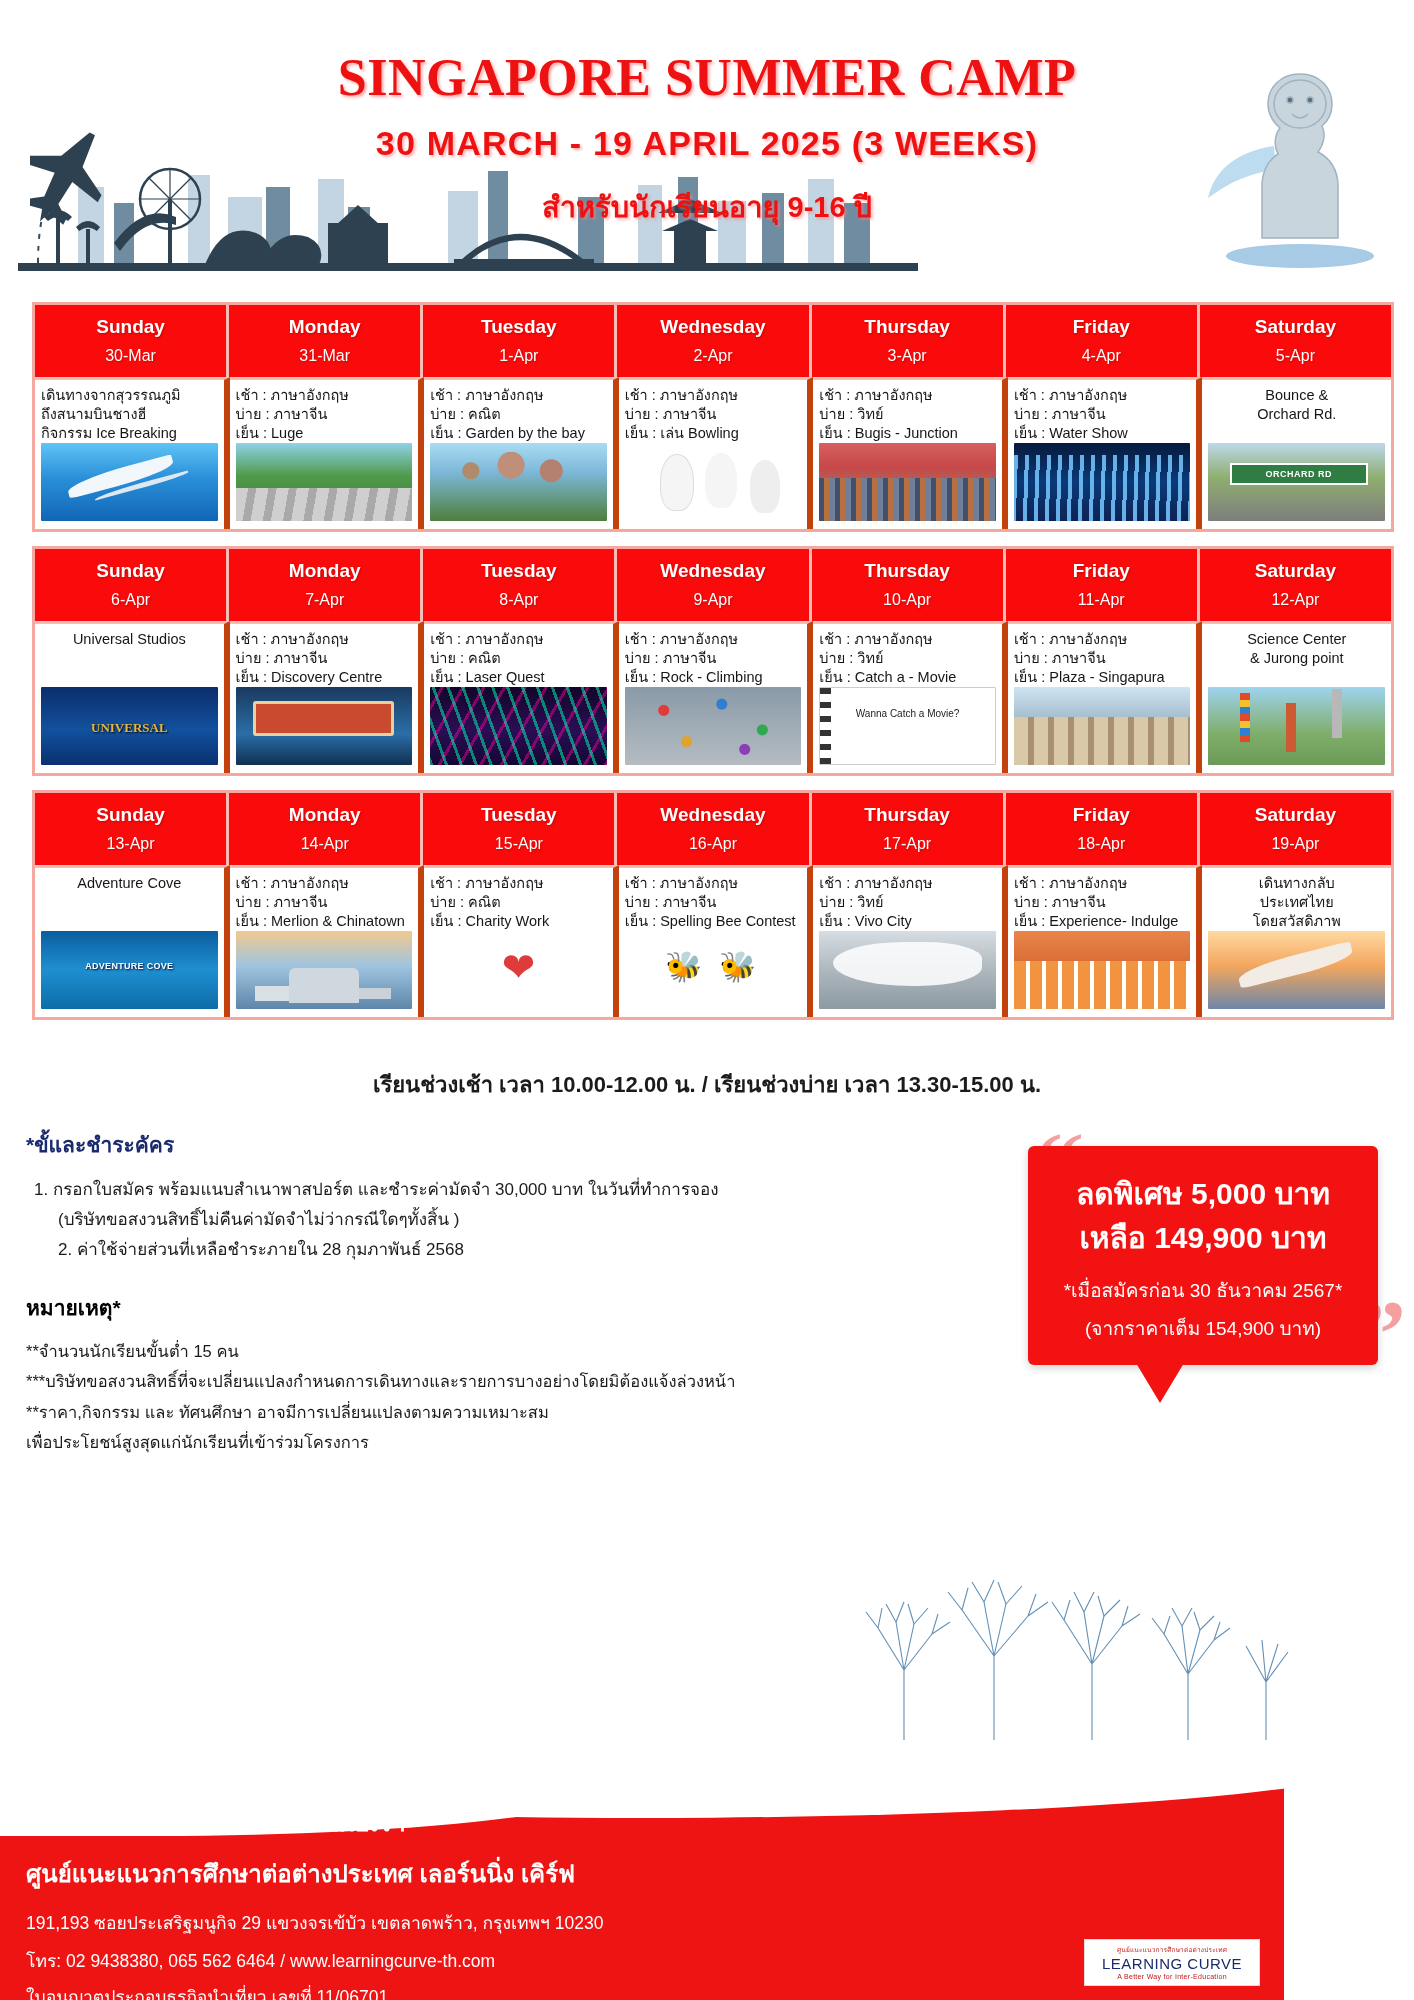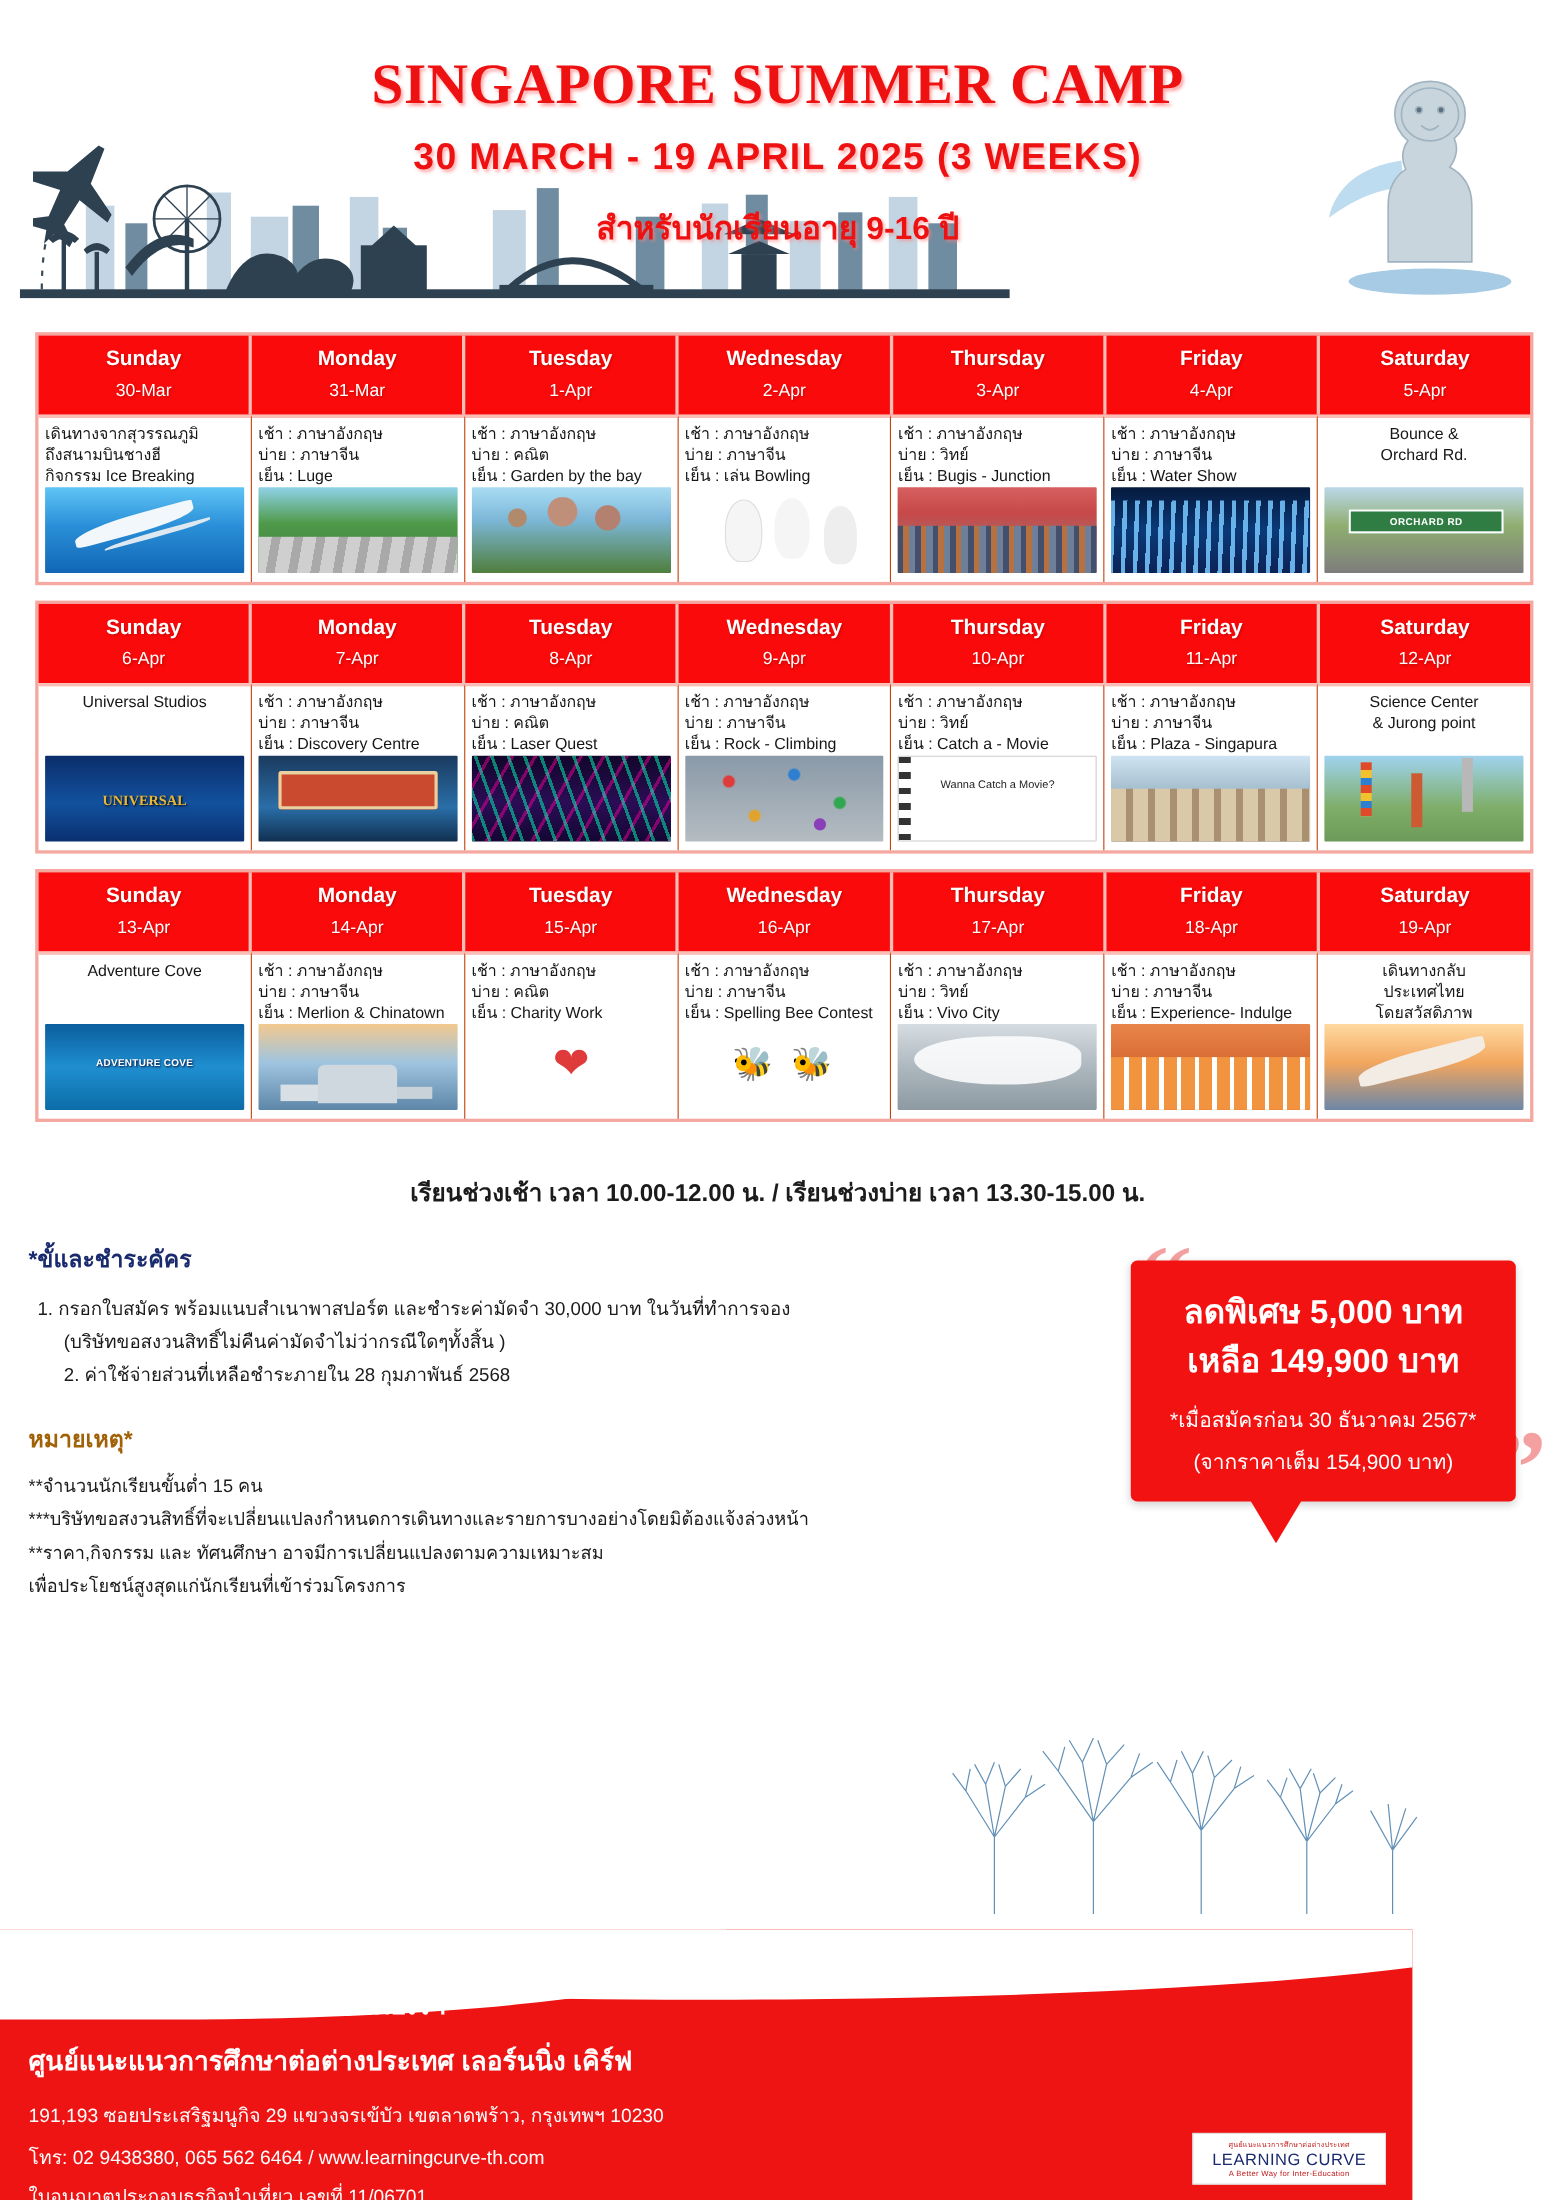--- a/index.html
+++ b/index.html
@@ -70,21 +70,21 @@
     min-width: 0;
   }
   .dh:last-child { border-right: none; }
   .dh .dow { font-size: 19px; font-weight: bold; line-height: 1.25;
              text-shadow: 1px 1px 2px rgba(150,0,0,.45); }
   .dh .dat { font-size: 16px; font-weight: normal; margin-top: 8px;
              text-shadow: 1px 1px 2px rgba(150,0,0,.45); }
 
   .dc {
     flex: 1 1 0;
-    border-right: 1px solid #c2410c;
+    border-right: 6px solid #c2410c;
     border-top: 3px solid #f9bdb6;
     padding: 6px 6px 8px;
     min-width: 0;
     display: flex;
     flex-direction: column;
   }
   .dc:last-child { border-right: none; }
   .dc .txt {
     font-size: 14.5px;
     line-height: 1.32;
@@ -200,21 +200,21 @@
 
   
   .lower { position: relative; padding: 0 26px; }
   .apply-head {
     font-size: 21px; font-weight: bold; color: #1a2a6e; margin-bottom: 14px;
   }
   .apply-list { list-style: none; font-size: 17px; color: #1b1b1b; line-height: 1.75; }
   .apply-list li { padding-left: 8px; }
   .apply-list li.indent { padding-left: 32px; }
   .notes-head {
-    font-size: 21px; font-weight: bold; color: #a16207; margin: 26px 0 12px;
+    font-size: 21px; font-weight: bold; color: #000000; margin: 26px 0 12px;
   }
   .notes-list { list-style: none; font-size: 16.5px; color: #1b1b1b; line-height: 1.85; }
 
   
   .promo {
     position: absolute; right: 36px; top: 18px;
     width: 350px;
     background: #f31212;
     color: #fff;
     text-align: center;

